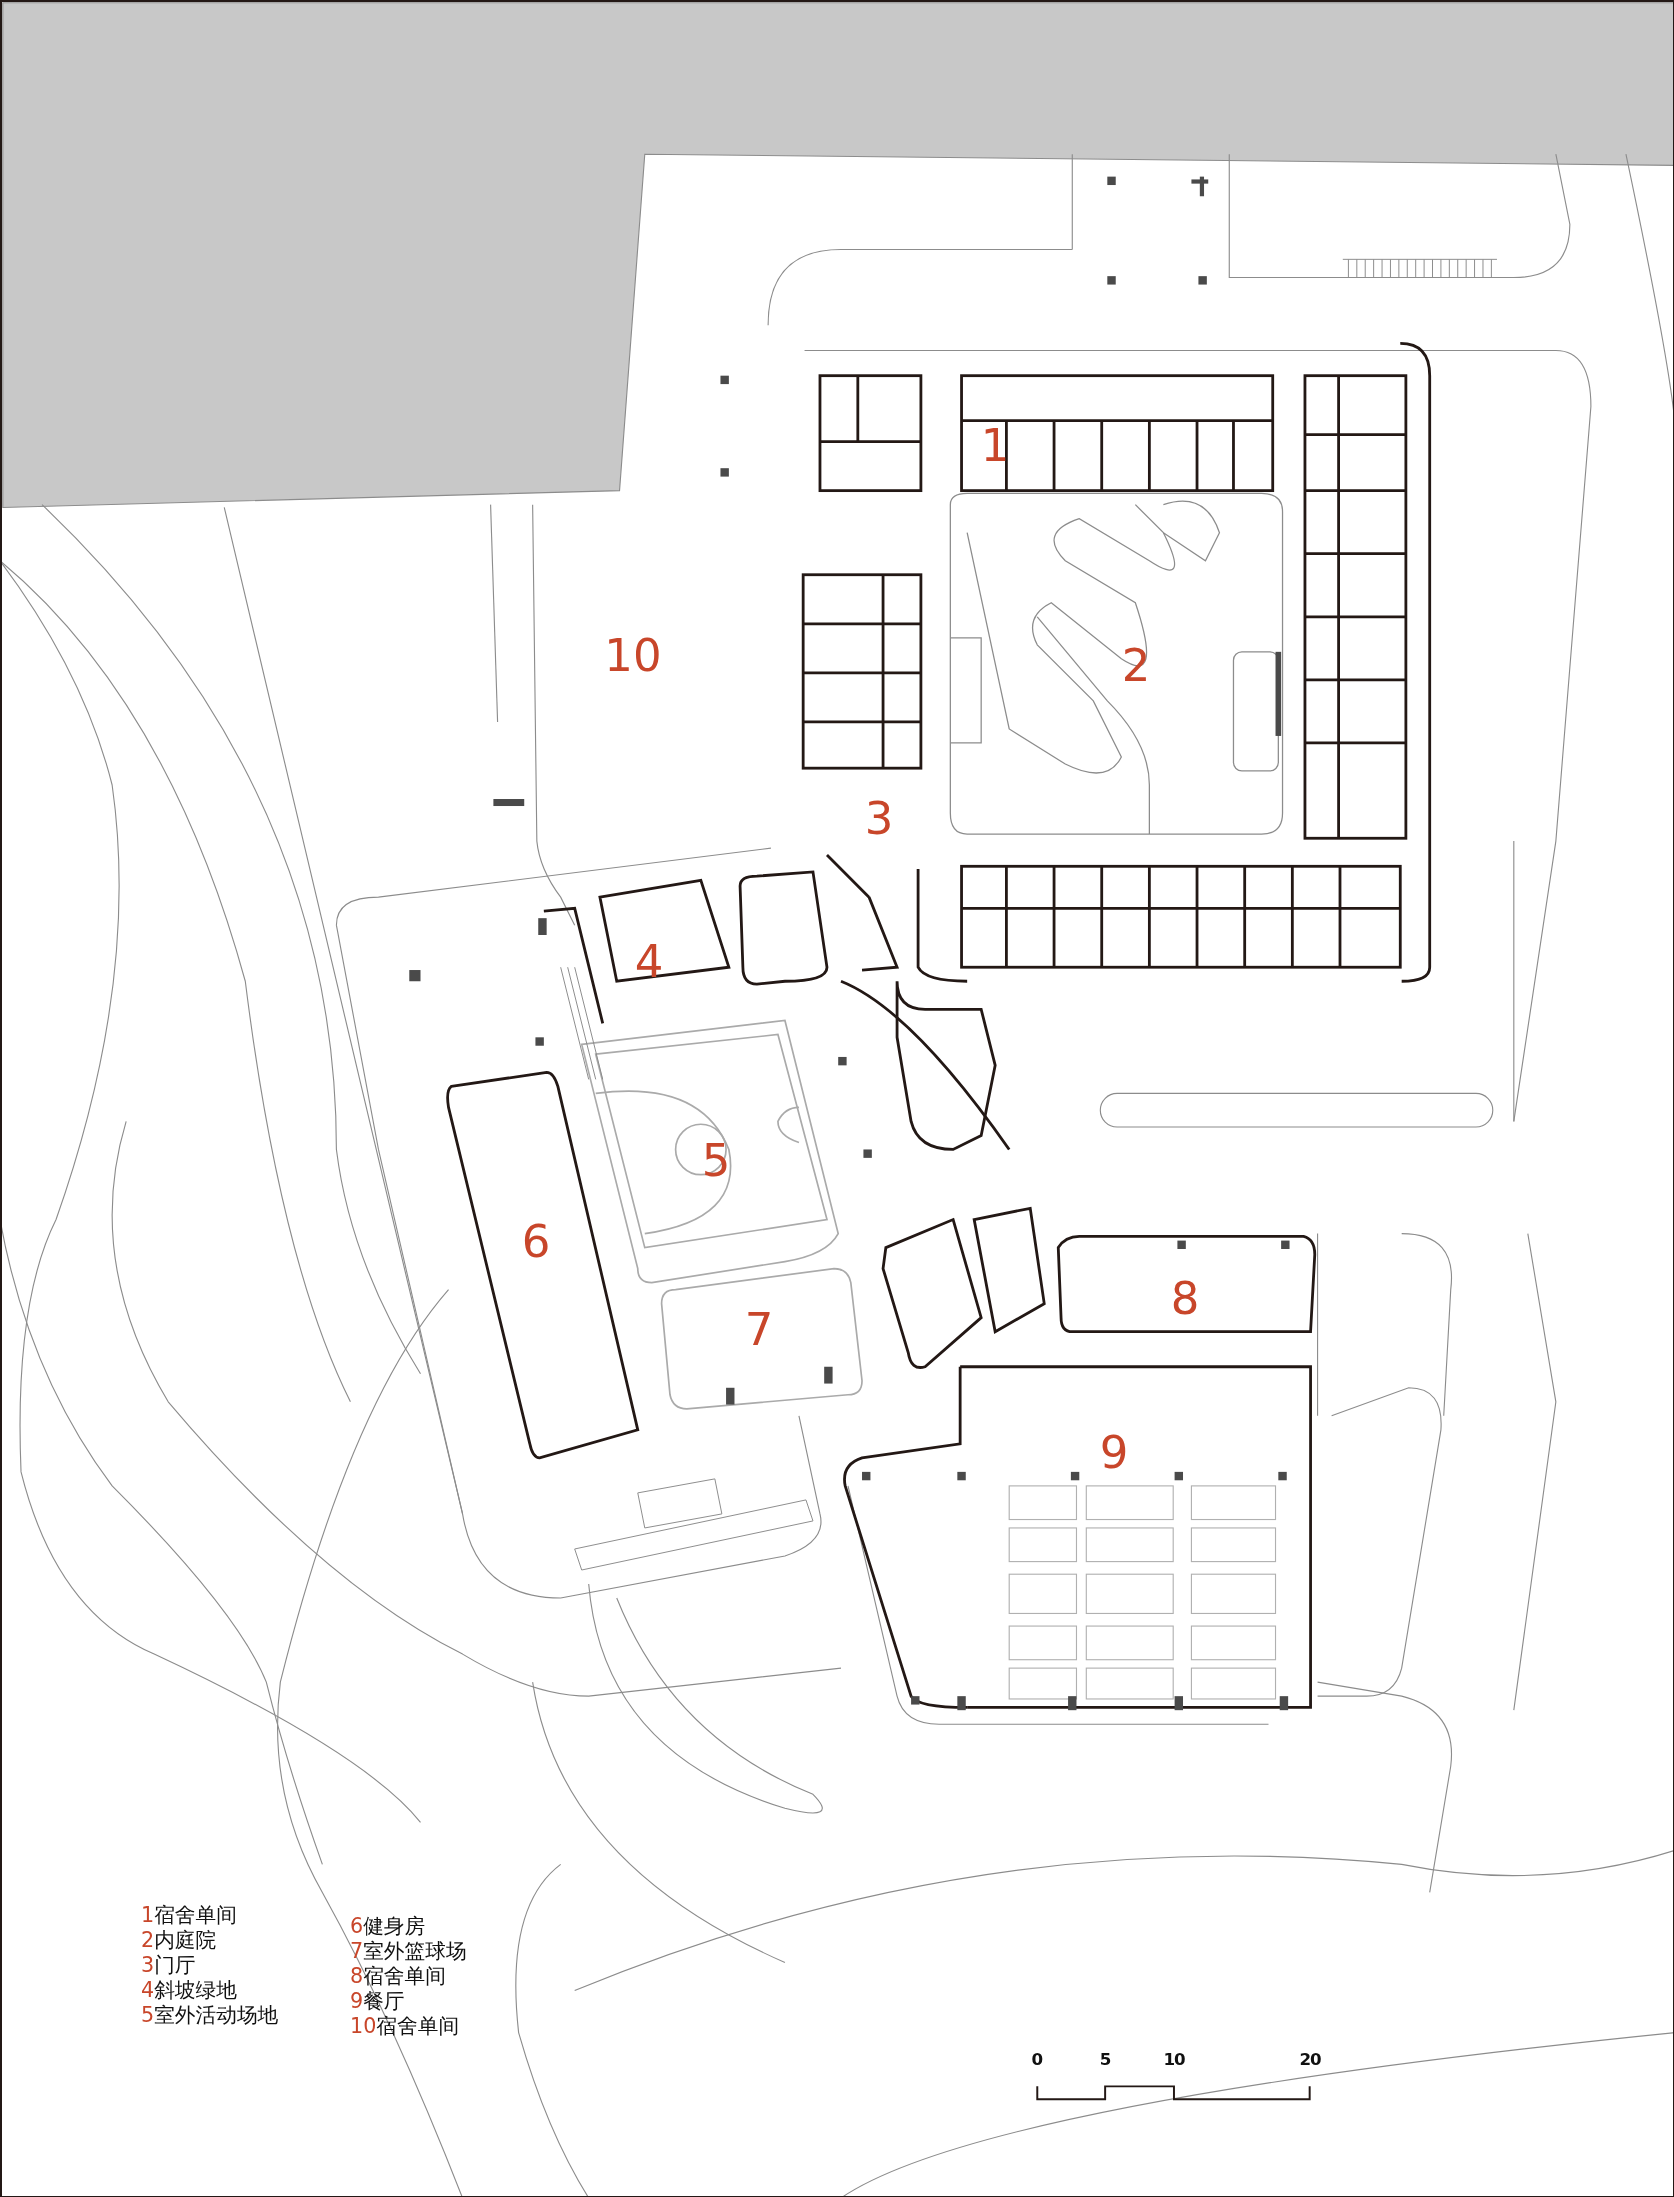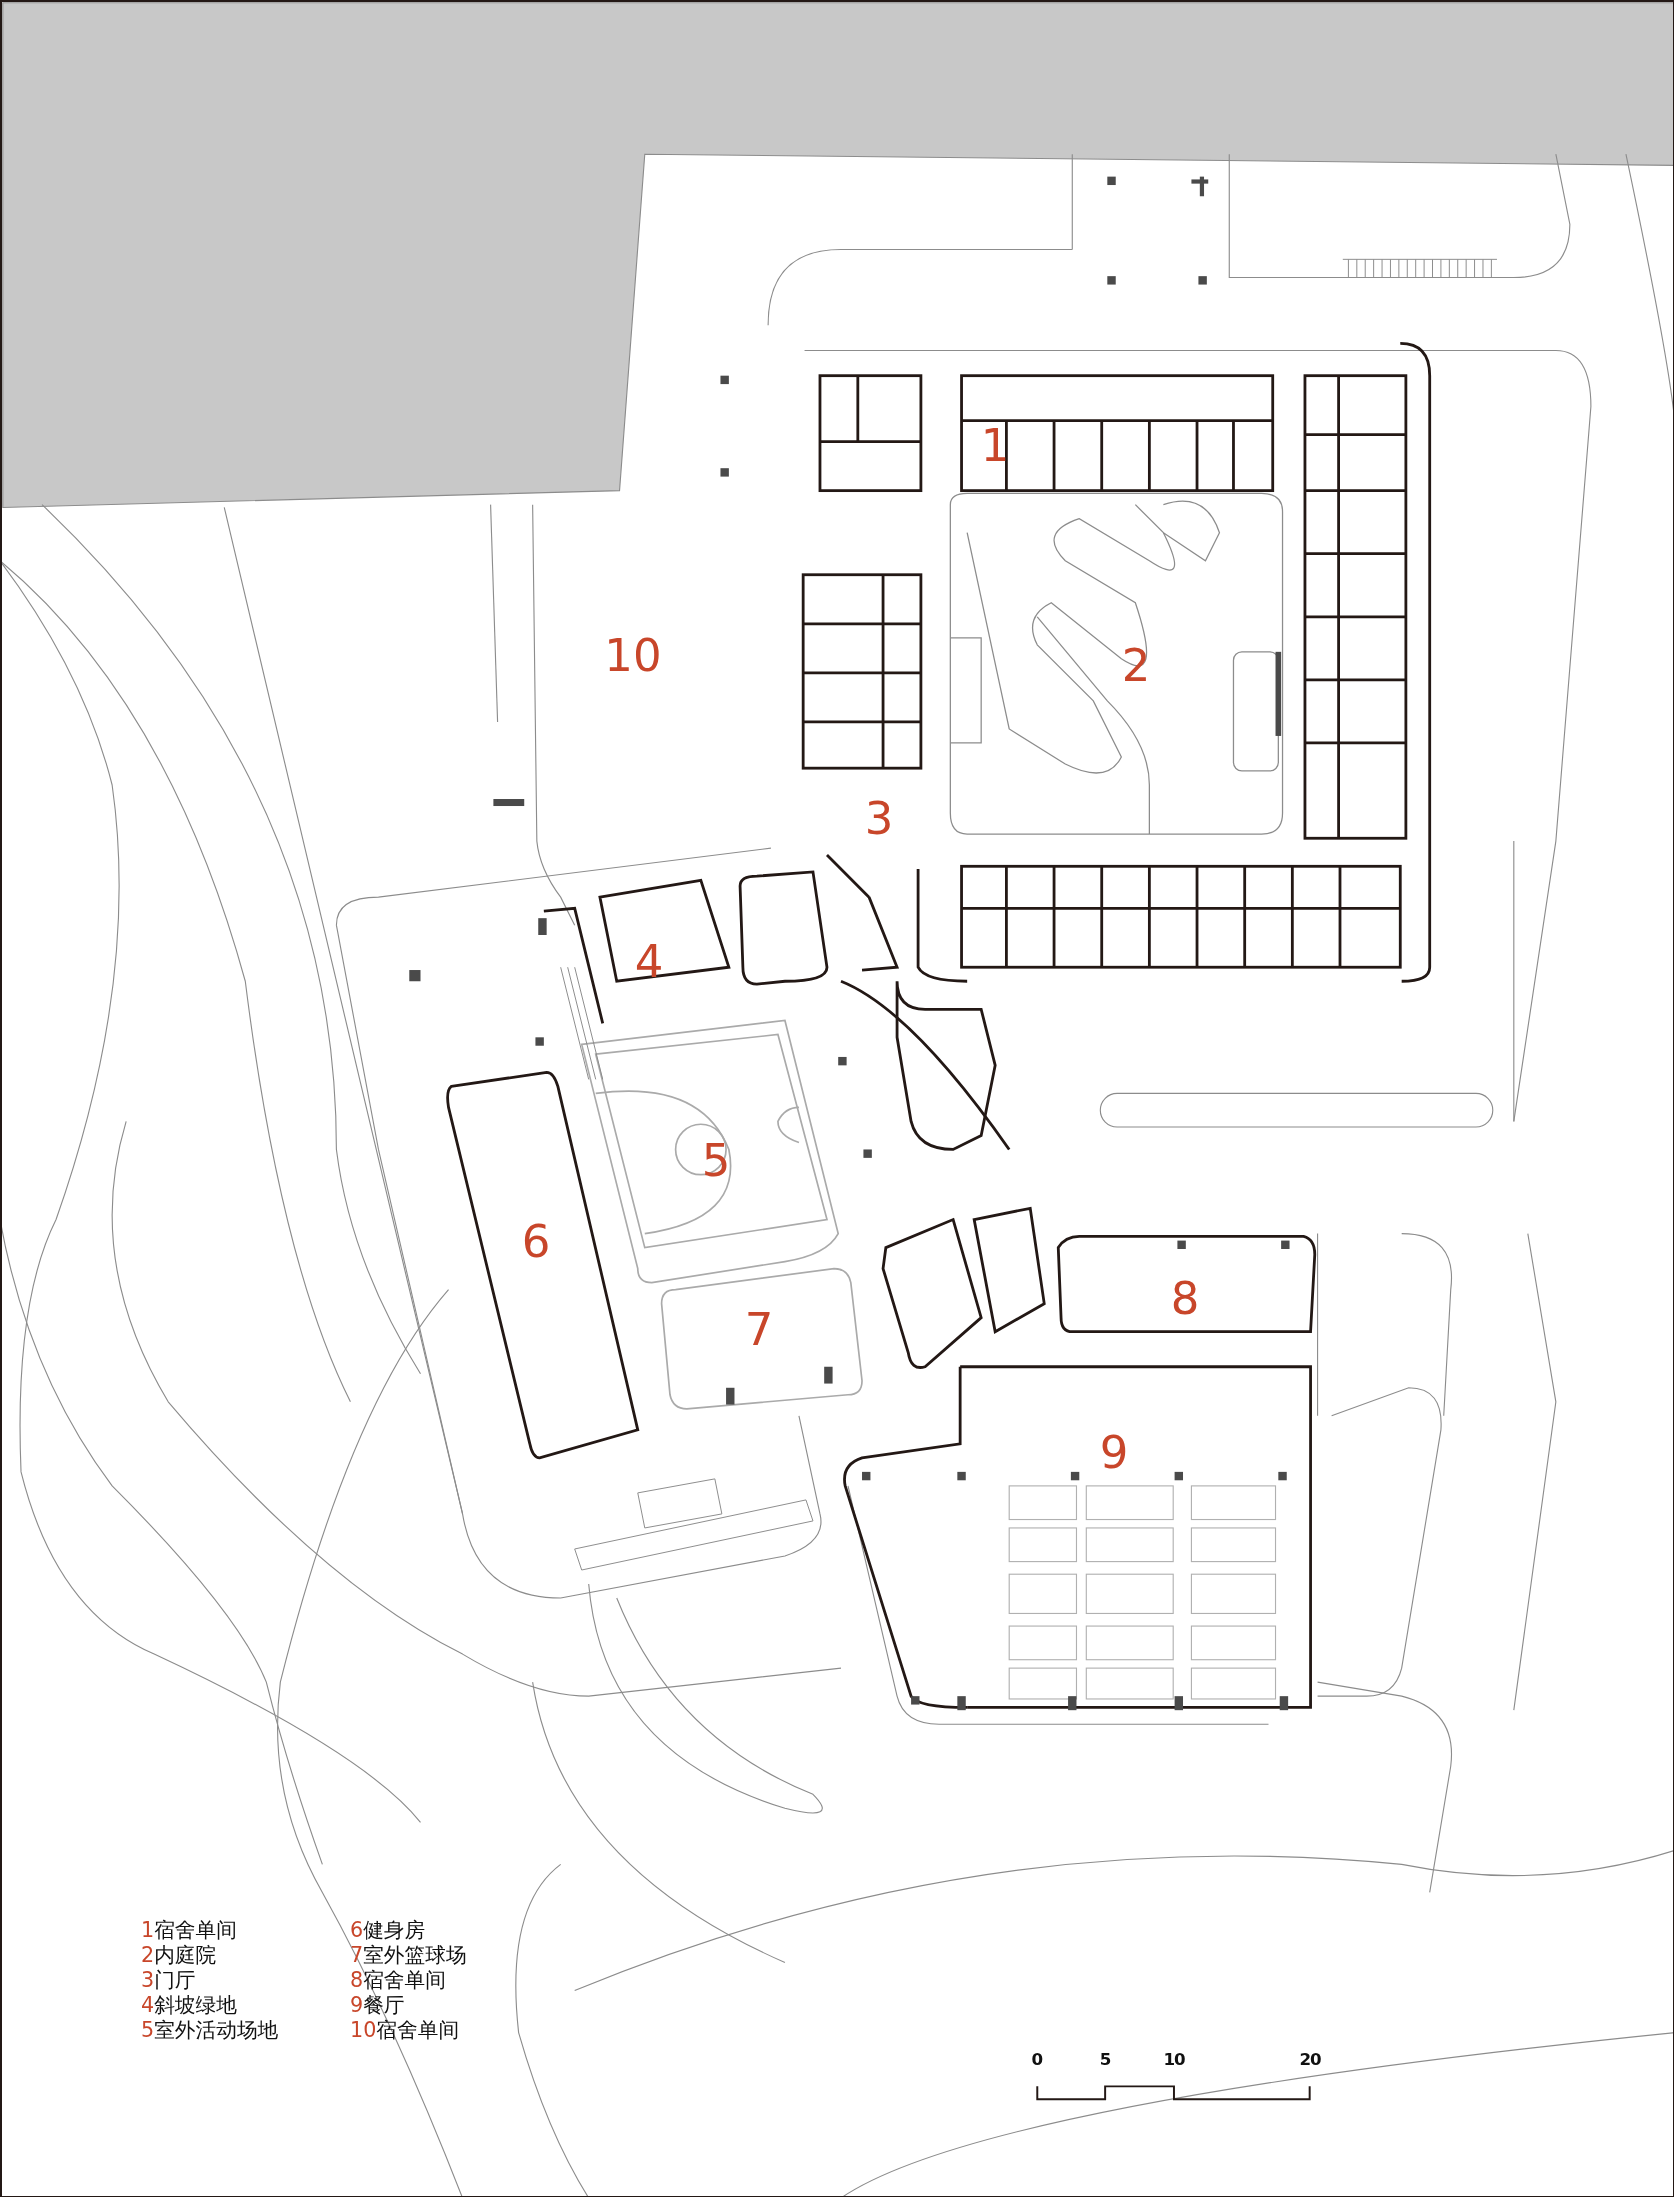--- a/index.html
+++ b/index.html
@@ -1,21 +1,21 @@
 <!DOCTYPE html>
 <html><head>
 <meta charset="utf-8">
 <style>
   html, body { margin:0; padding:0; background:#ffffff; }
   body { width:1675px; height:2198px; position:relative; overflow:hidden; font-family:"DejaVu Sans", sans-serif; }
   #frame { position:absolute; left:0; top:0; width:1671px; height:2194px; border:2px solid #231815; }
   #plan { position:absolute; left:0; top:0; width:1675px; height:2198px; }
   .room-label { position:absolute; color:#c8462a; font-family:"DejaVu Sans", sans-serif; font-size:45px; line-height:1; transform:translate(-50%,-50%); white-space:nowrap; }
   #legend { position:absolute; left:141px; top:1903px; width:552px; }
-  .legend-col { position:absolute; top:15px; }
+  .legend-col { position:absolute; top:0; }
   .legend-item { height:25px; font-size:20.7px; line-height:25px; color:#111; white-space:nowrap; font-family:"DejaVu Sans", sans-serif; }
   .legend-num { color:#c8462a; }
   #scalebar { position:absolute; left:1024px; top:2049px; width:296px; height:59px; }
   .scale-tick { position:absolute; top:0; font-family:"DejaVu Sans", sans-serif; font-weight:bold; font-size:16.7px; color:#111; transform:translateX(-50%); letter-spacing:-1px; }
 </style>
 </head>
 <body>
 
 <svg id="plan" viewBox="0 0 1195 1568" preserveAspectRatio="none" xmlns="http://www.w3.org/2000/svg">
 
@@ -176,21 +176,21 @@
 </div>
 
 <div id="legend">
   <div class="legend-col" style="left:0;">
     <div class="legend-item"><span class="legend-num">1</span><span>宿舍单间</span></div>
     <div class="legend-item"><span class="legend-num">2</span><span>内庭院</span></div>
     <div class="legend-item"><span class="legend-num">3</span><span>门厅</span></div>
     <div class="legend-item"><span class="legend-num">4</span><span>斜坡绿地</span></div>
     <div class="legend-item"><span class="legend-num">5</span><span>室外活动场地</span></div>
   </div>
-  <div class="legend-col" style="left:209px;">
+  <div class="legend-col" style="left:209px;margin-top:11px;">
     <div class="legend-item"><span class="legend-num">6</span><span>健身房</span></div>
     <div class="legend-item"><span class="legend-num">7</span><span>室外篮球场</span></div>
     <div class="legend-item"><span class="legend-num">8</span><span>宿舍单间</span></div>
     <div class="legend-item"><span class="legend-num">9</span><span>餐厅</span></div>
     <div class="legend-item"><span class="legend-num">10</span><span>宿舍单间</span></div>
   </div>
 </div>
 
 <div id="scalebar">
   <span class="scale-tick" style="left:12.8px;">0</span>

